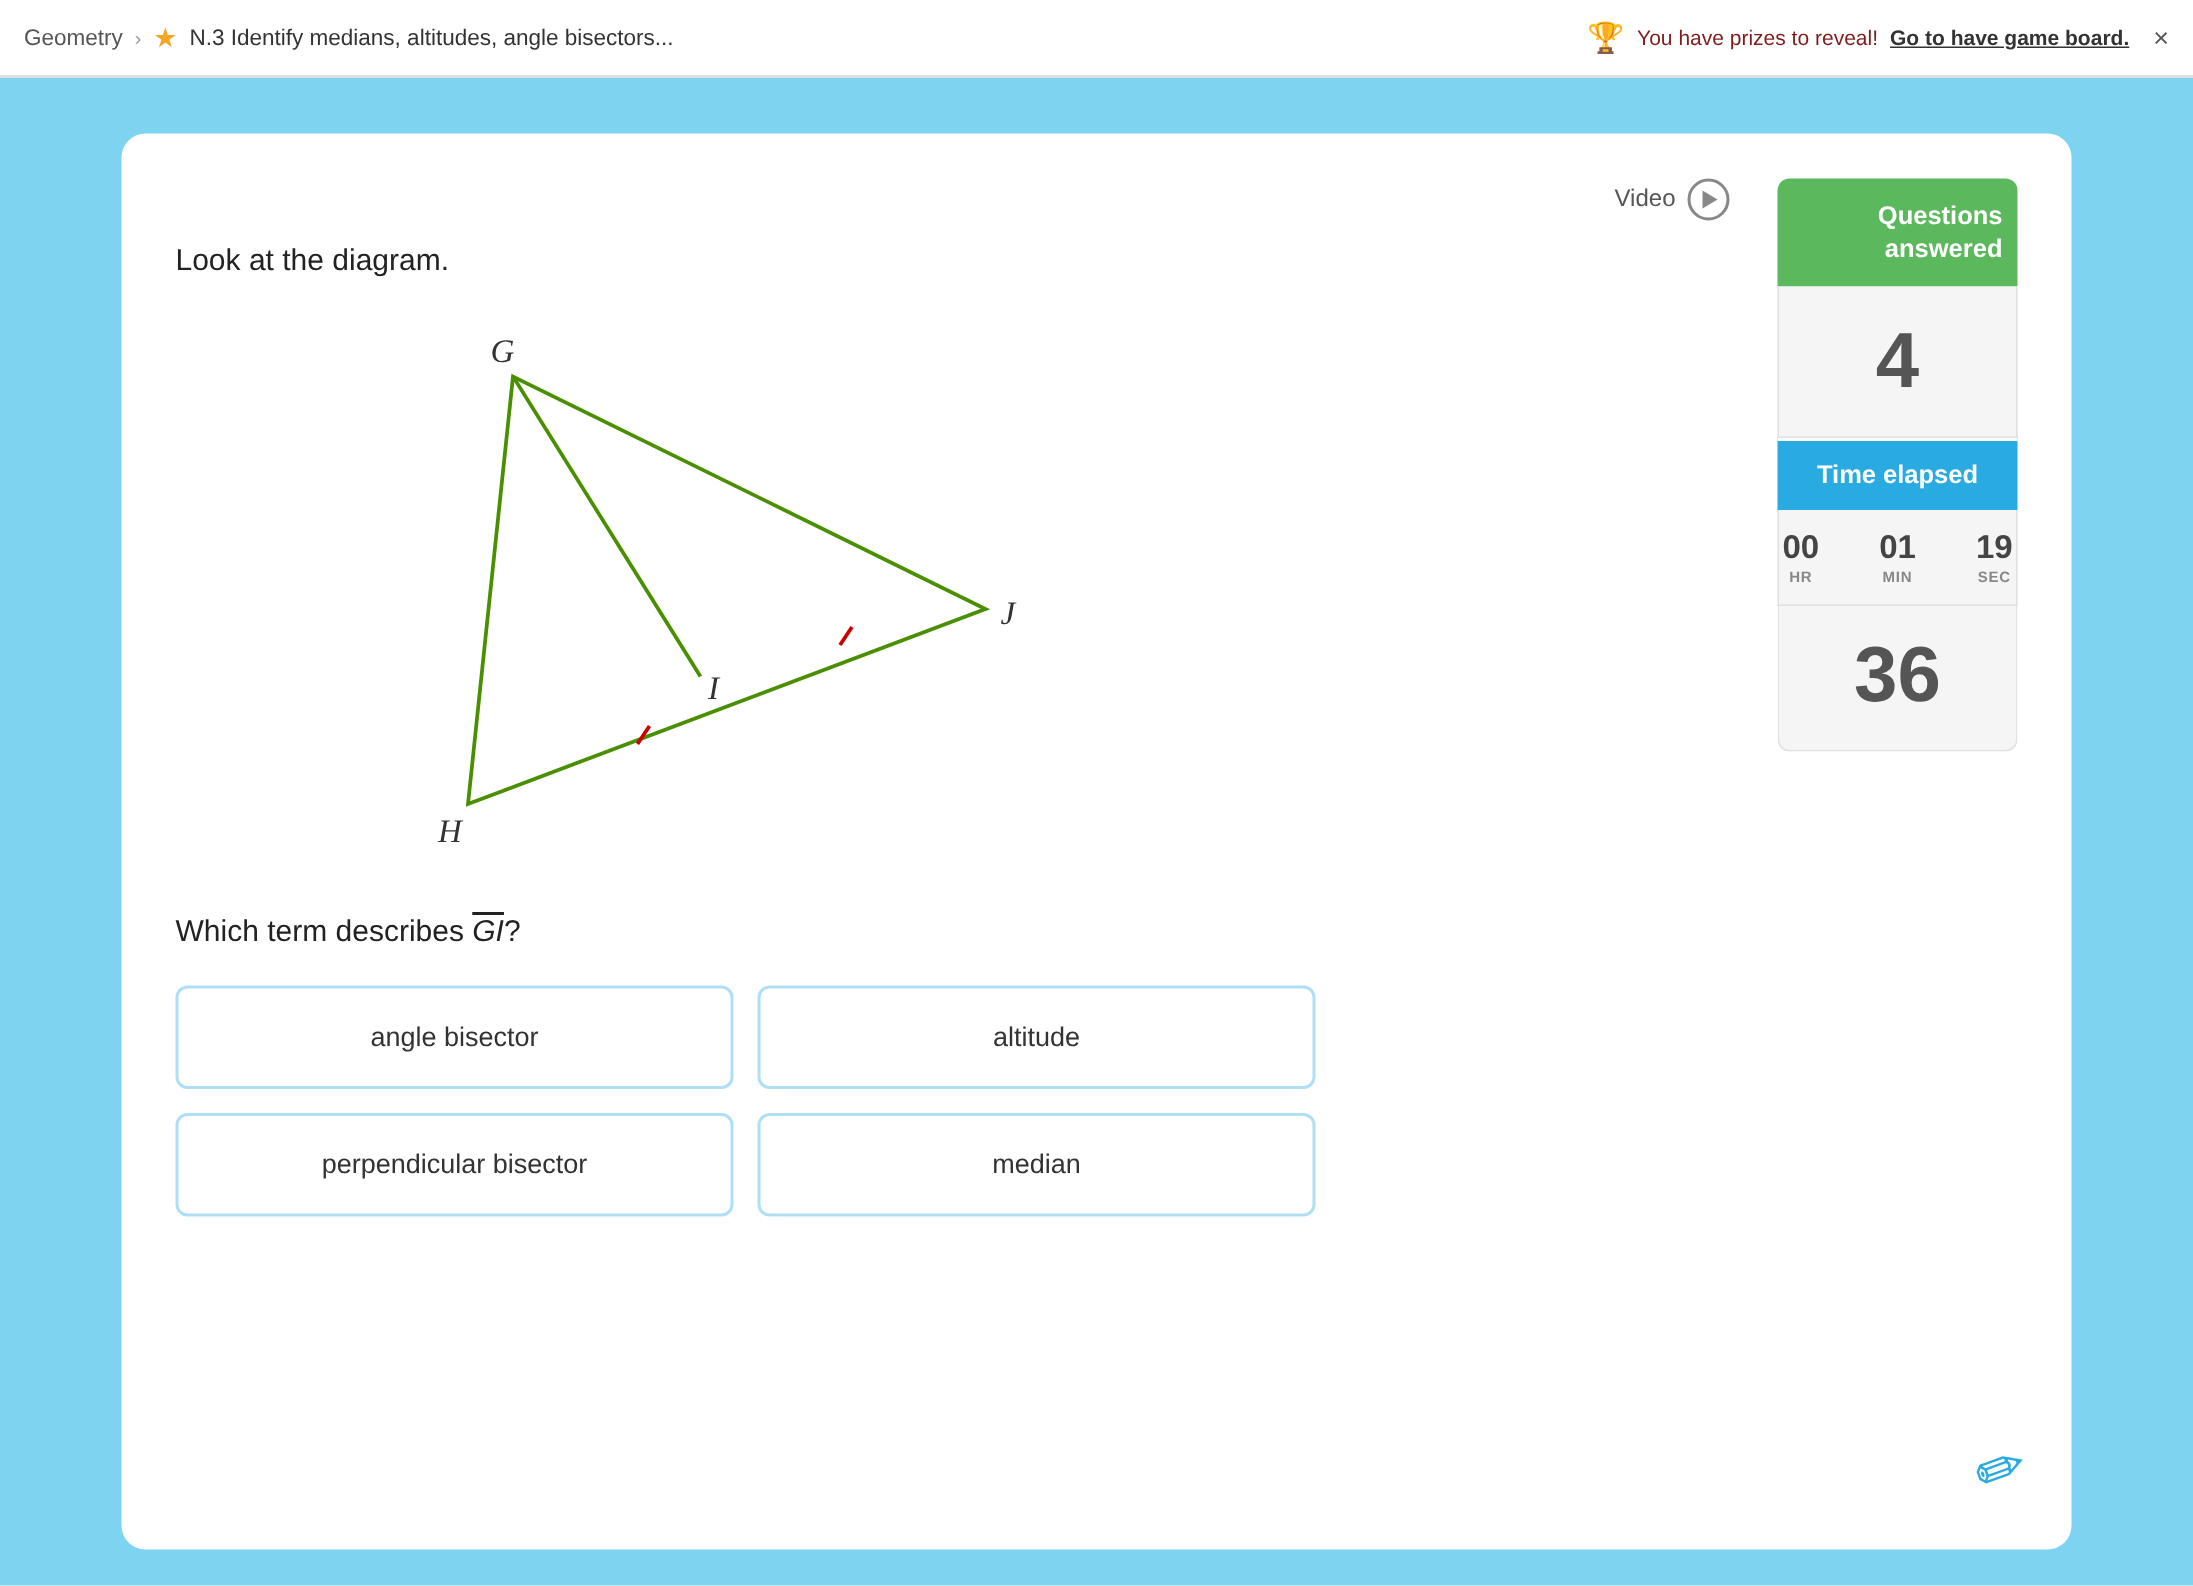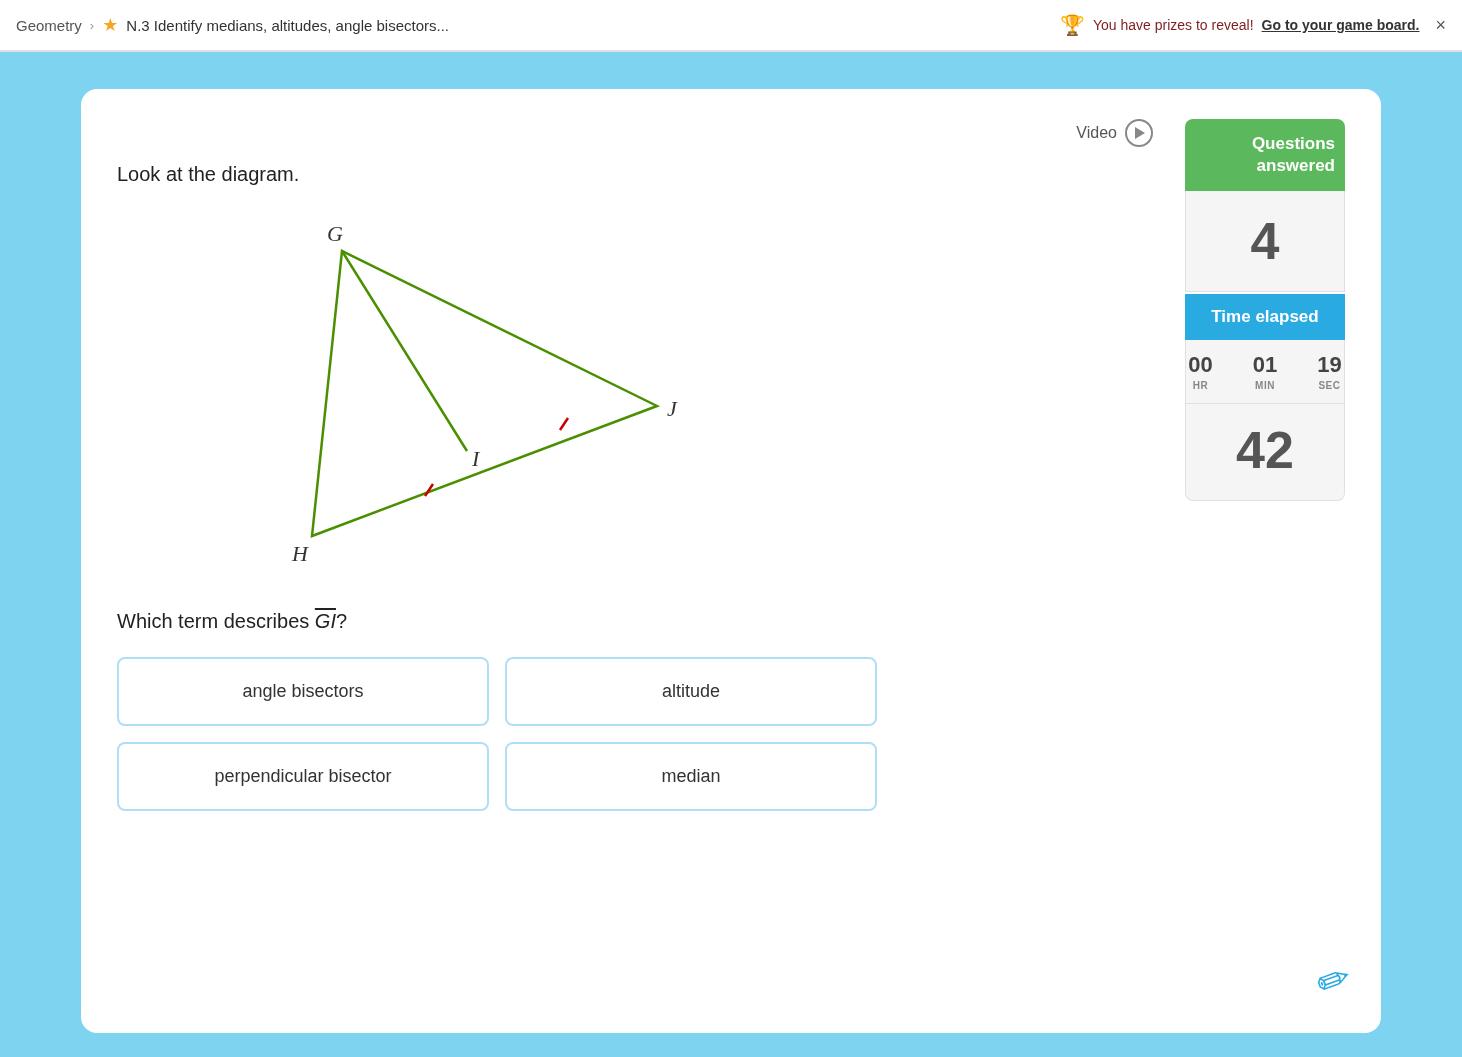--- a/index.html
+++ b/index.html
@@ -316,21 +316,21 @@
 </head>
 <body>
 
 <div class="top-bar">
   <span class="breadcrumb-geometry">Geometry</span>
   <span class="chevron">›</span>
   <span class="star-icon">★</span>
   <span class="breadcrumb-lesson">N.3 Identify medians, altitudes, angle bisectors...</span>
   <span class="trophy-icon">🏆</span>
   <span class="prizes-text">You have prizes to reveal!</span>
-  <span class="game-board-link">Go to your game board.</span>
+  <span class="game-board-link">Go to have game board.</span>
   <span class="close-icon">×</span>
 </div>
 
 <div class="main-wrapper">
   <div class="content-card">
 
     <div class="question-area">
 
       <div class="video-button-row">
         <button class="video-button">
@@ -359,21 +359,21 @@
           <text x="510" y="210" font-size="22" font-style="italic" fill="#333" font-family="Georgia, serif">J</text>
           <text x="315" y="260" font-size="22" font-style="italic" fill="#333" font-family="Georgia, serif">I</text>
         </svg>
       </div>
 
       <p class="question-text">
         <span>Which term describes </span><span class="overline">GI</span><span>?</span>
       </p>
 
       <div class="answer-grid">
-        <button class="answer-btn">angle bisectors</button>
+        <button class="answer-btn">angle bisector</button>
         <button class="answer-btn">altitude</button>
         <button class="answer-btn">perpendicular bisector</button>
         <button class="answer-btn">median</button>
       </div>
     </div>
 
     <div class="sidebar">
       <div class="questions-answered-box">
         <span>Questions answered</span>
       </div>
@@ -395,21 +395,21 @@
           <span class="timer-label">MIN</span>
         </div>
         <span class="timer-separator"></span>
         <div class="timer-unit">
           <span class="timer-value">19</span>
           <span class="timer-label">SEC</span>
         </div>
       </div>
 
       <div class="smart-score-number-box">
-        <span class="smart-score-number">42</span>
+        <span class="smart-score-number">36</span>
       </div>
     </div>
 
     <div class="pencil-icon-wrapper">
       <span class="pencil-icon">✏</span>
     </div>
 
   </div>
 </div>
 

